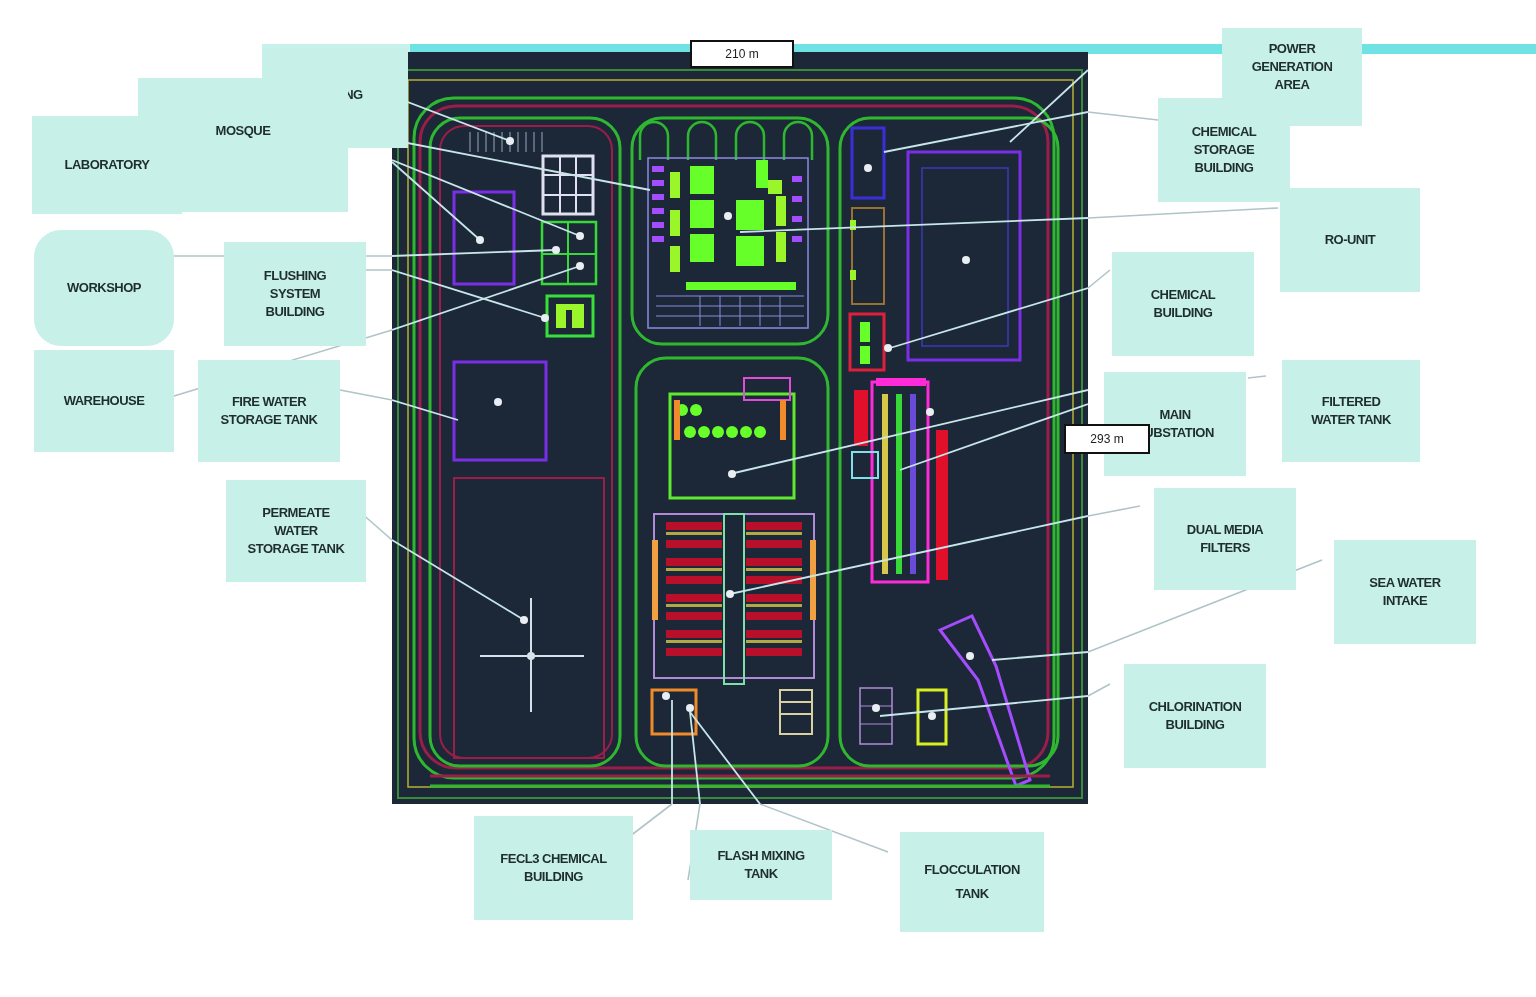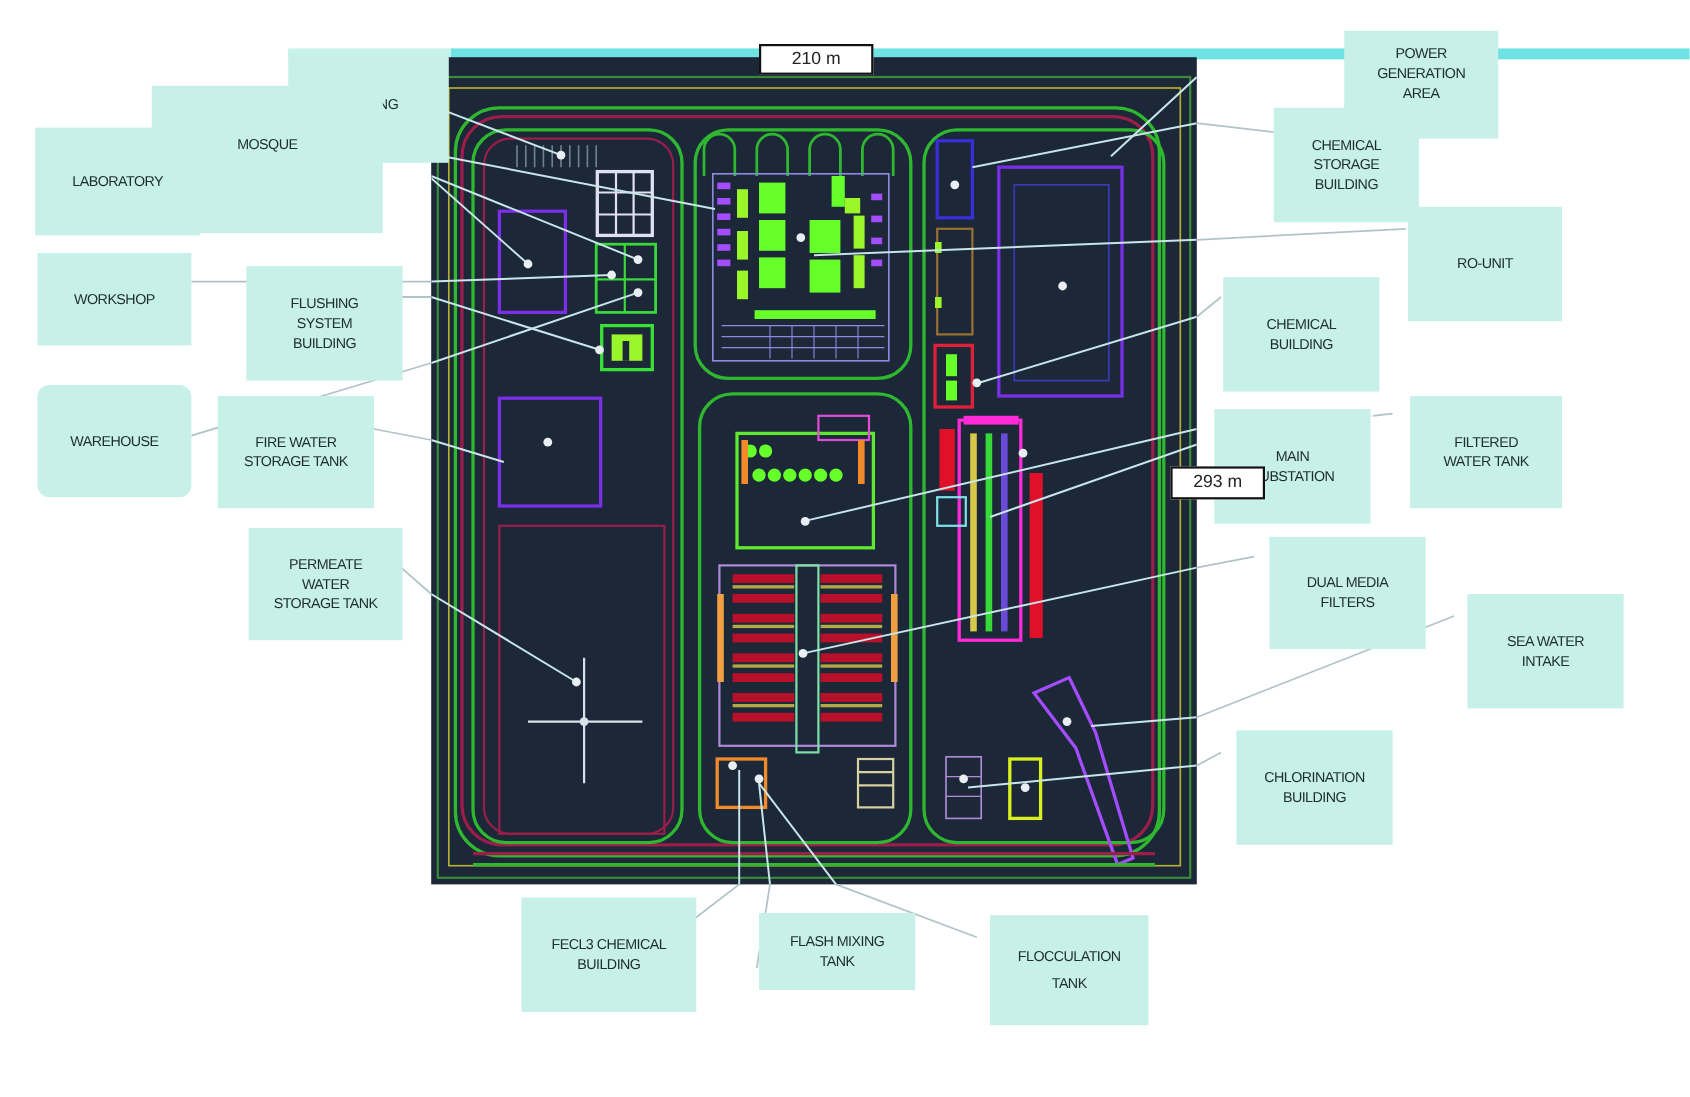--- a/index.html
+++ b/index.html
@@ -8,24 +8,24 @@
   #stage { position: absolute; left: 0; top: 0; width: 1536px; height: 997px; }
 
   
   .plan { position: absolute; left: 392px; top: 52px; width: 696px; height: 752px;
           background: #1c2838; overflow: hidden; }
   .plan-topstrip { position: absolute; left: 410px; top: 44px; width: 1190px; height: 10px; background: #6fe3e3; }
   .plan-leftstrip { position: absolute; left: 262px; top: 44px; width: 148px; height: 10px; background: #c8f3ec; }
 
   .label-box { position: absolute; background: #c6f0e8; color: #1f2d2d;
                display: flex; align-items: center; justify-content: center; text-align: center;
-               font-size: 13px; font-weight: normal; letter-spacing: -0.5px; line-height: 18px;
+               font-size: 13px; font-weight: bold; letter-spacing: -0.5px; line-height: 18px;
                white-space: pre-line; text-transform: uppercase; }
   .dim-box { position: absolute; background: #ffffff; border: 2px solid #111;
-             font-size: 16px; color: #222; display: flex; align-items: center; justify-content: center; }
+             font-size: 12px; color: #222; display: flex; align-items: center; justify-content: center; }
 </style>
 </head>
 <body>
 
 <div id="stage">
 
   <div class="plan-leftstrip"></div>
   <div class="plan-topstrip"></div>
 
   <div class="plan">
@@ -279,25 +279,25 @@
       <line x1="760" y1="804" x2="888" y2="852"></line>
     </g>
   </svg>
 
   <div class="dim-box" style="left:690px;top:40px;width:100px;height:24px;">210 m</div>
   <div class="dim-box" style="left:1064px;top:424px;width:82px;height:26px;z-index:5;">293 m</div>
 
   <div class="label-box" style="left:262px;top:48px;width:146px;height:100px;align-items:flex-start;padding-top:38px;box-sizing:border-box;">PARKING</div>
   <div class="label-box" style="left:138px;top:78px;width:210px;height:134px;align-items:flex-start;padding-top:44px;box-sizing:border-box;">MOSQUE</div>
   <div class="label-box" style="left:32px;top:116px;width:150px;height:98px;">LABORATORY</div>
-  <div class="label-box" style="left:34px;top:230px;width:140px;height:84px;">WORKSHOP</div>
+  <div class="label-box" style="left:34px;top:230px;width:140px;height:116px;border-radius:27px;">WORKSHOP</div>
   <div class="label-box" style="left:204px;top:242px;width:142px;height:104px;margin-left:20px;">FLUSHING
 SYSTEM
 BUILDING</div>
-  <div class="label-box" style="left:34px;top:350px;width:140px;height:102px;border-radius:11px;">WAREHOUSE</div>
+  <div class="label-box" style="left:34px;top:350px;width:140px;height:102px;">WAREHOUSE</div>
   <div class="label-box" style="left:198px;top:360px;width:142px;height:102px;">FIRE WATER
 STORAGE TANK</div>
   <div class="label-box" style="left:226px;top:480px;width:140px;height:102px;">PERMEATE
 WATER
 STORAGE TANK</div>
 
   <div class="label-box" style="left:1222px;top:28px;width:140px;height:98px;align-items:flex-start;padding-top:12px;box-sizing:border-box;">POWER
 GENERATION
 AREA</div>
   <div class="label-box" style="left:1158px;top:98px;width:132px;height:104px;">CHEMICAL

